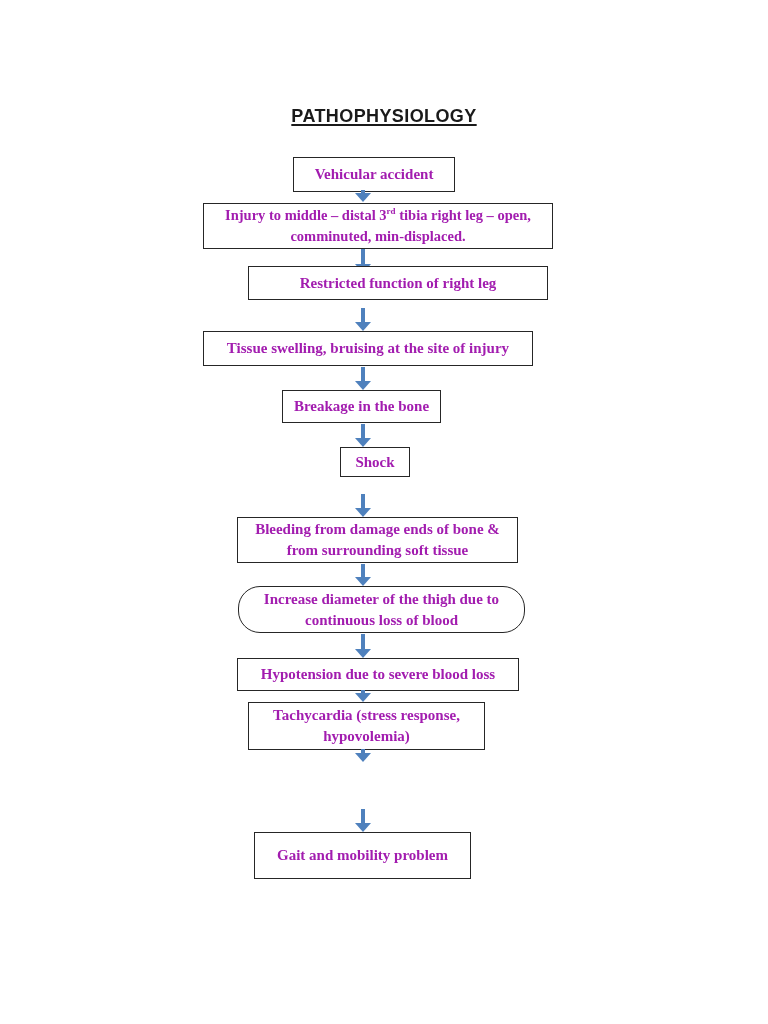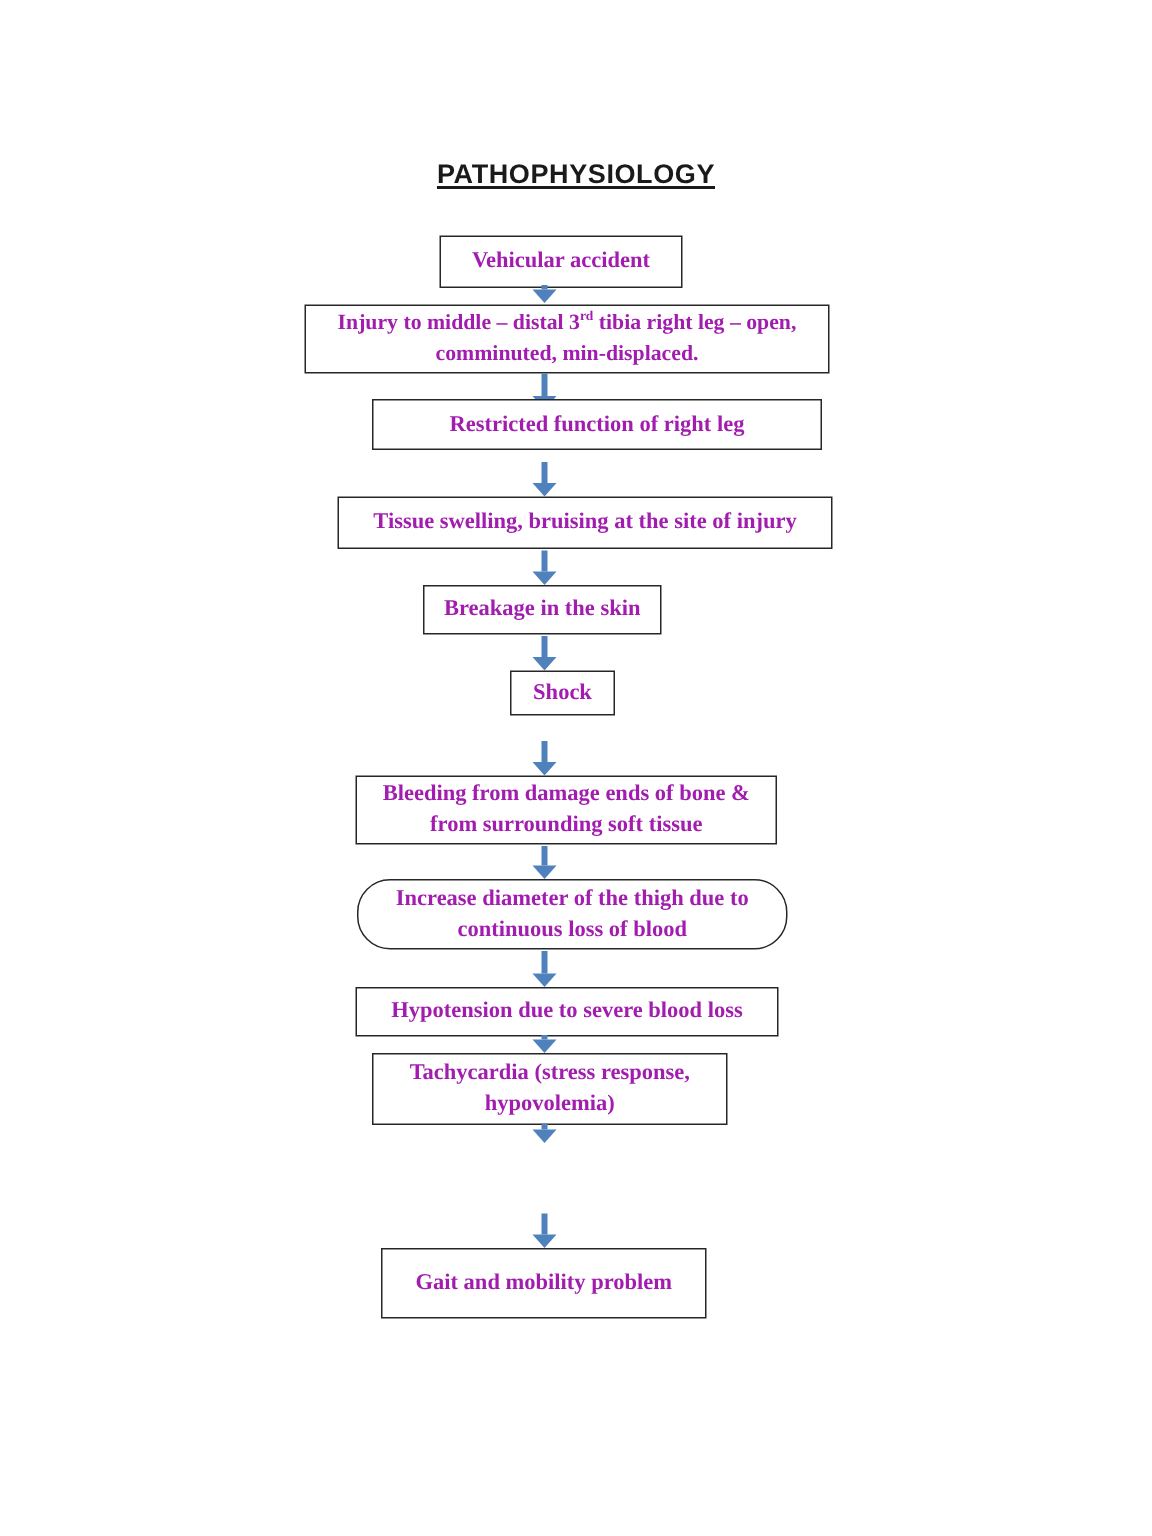--- a/index.html
+++ b/index.html
@@ -47,21 +47,21 @@
     padding: 2px 6px;
   }
   .node sup {
     font-size: 0.62em;
     line-height: 0;
     vertical-align: super;
   }
   .b1  { left: 293px; top: 157px; width: 162px; height: 35px; }
   .b2  { left: 203px; top: 203px; width: 350px; height: 46px; font-size: 14.5px; padding: 2px 3px; }
   .b3  { left: 248px; top: 266px; width: 300px; height: 34px; }
-  .b4  { left: 203px; top: 331px; width: 330px; height: 35px; margin-left: 22px; }
+  .b4  { left: 203px; top: 331px; width: 330px; height: 35px; }
   .b5  { left: 282px; top: 390px; width: 159px; height: 33px; }
   .b6  { left: 340px; top: 447px; width: 70px;  height: 30px; }
   .b7  { left: 237px; top: 517px; width: 281px; height: 46px; }
   .b8  { left: 238px; top: 586px; width: 287px; height: 47px; border-radius: 22px; }
   .b9  { left: 237px; top: 658px; width: 282px; height: 33px; }
   .b10 { left: 248px; top: 702px; width: 237px; height: 48px; }
   .b11 { left: 237px; top: 762px; width: 248px; height: 46px; }
   .b12 { left: 254px; top: 832px; width: 217px; height: 47px; }
 
   .arrow {
@@ -134,21 +134,21 @@
   <div class="node b4">
     <span>Tissue swelling, bruising at the site of injury</span>
   </div>
 
   <div class="arrow a4">
       <i class="stem"></i>
       <i class="head"></i>
     </div>
 
   <div class="node b5">
-    <span>Breakage in the skin</span>
+    <span>Breakage in the bone</span>
   </div>
 
   <div class="arrow a5">
       <i class="stem"></i>
       <i class="head"></i>
     </div>
 
   <div class="node b6">
     <span>Shock</span>
   </div>

